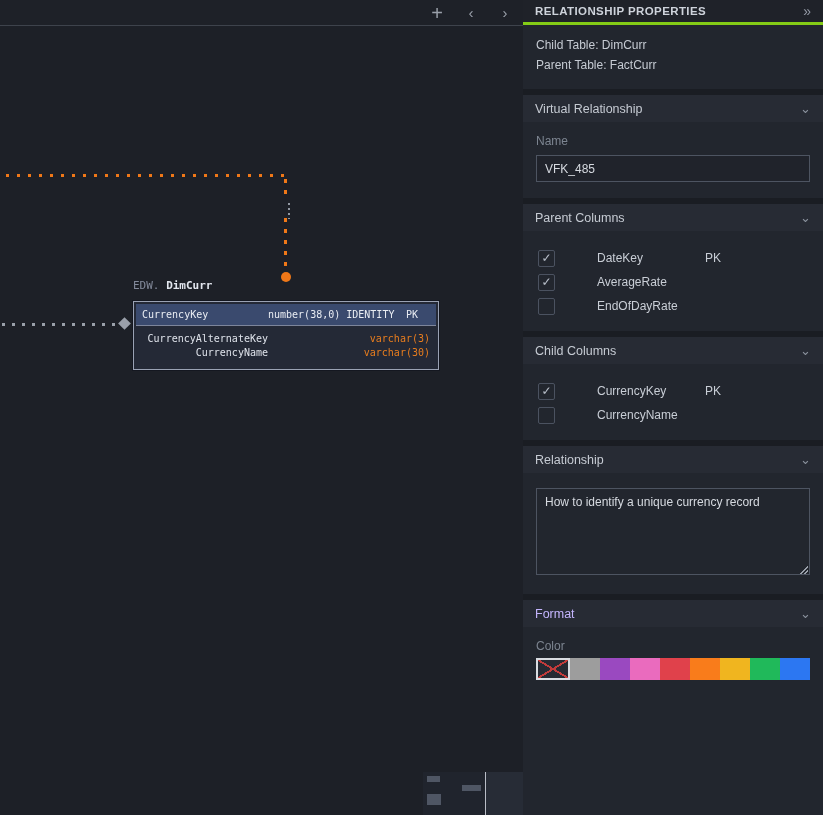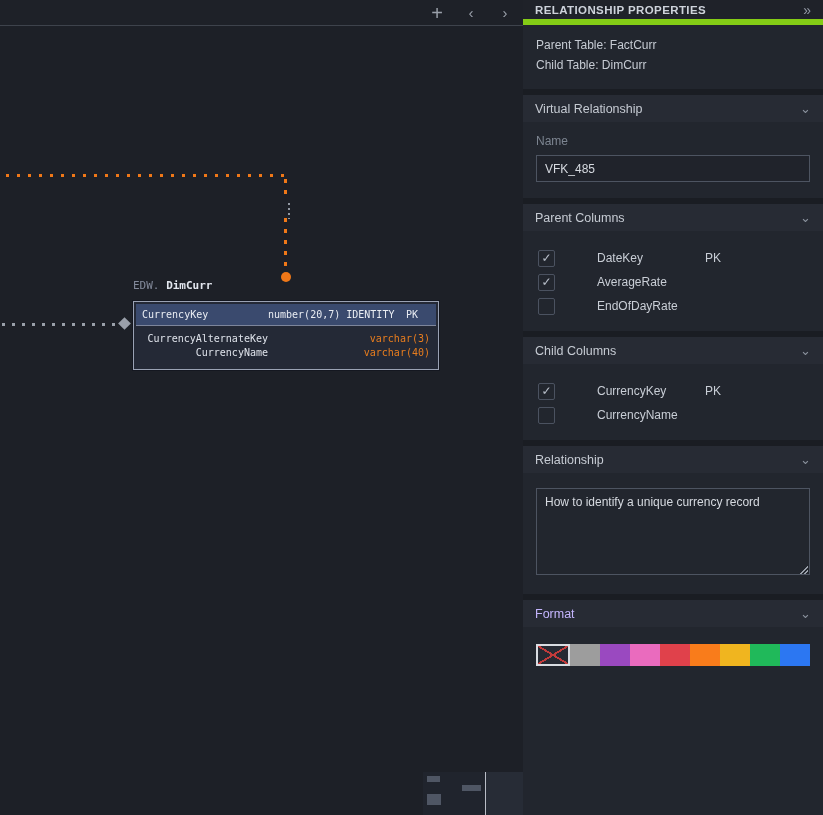--- a/index.html
+++ b/index.html
@@ -49,21 +49,21 @@
   .mini-viewport{position:absolute;left:62px;top:0;width:38px;height:43px;background:#272c36;
     border-left:1px solid #b9bdc6;}
   .mini-rect{position:absolute;background:#4f5664;}
   .mini-r1{left:4px;top:4px;width:13px;height:6px;}
   .mini-r2{left:39px;top:13px;width:19px;height:6px;}
   .mini-r3{left:4px;top:22px;width:14px;height:11px;}
 
   
   .panel{position:absolute;left:523px;top:0;width:300px;height:815px;background:#22262e;
     font-size:12px;color:#c9ced6;}
-  .panel-header{height:25px;background:#1f2229;border-bottom:6px solid #84cc16;display:flex;
+  .panel-header{height:25px;background:#1f2229;border-bottom:3px solid #84cc16;display:flex;
     align-items:center;justify-content:space-between;padding:0 12px;}
   .panel-title{font-weight:bold;font-size:11.5px;letter-spacing:.4px;color:#ced3db;}
   .collapse-icon{color:#949aa6;font-size:14px;cursor:pointer;}
   .info{padding:11px 13px 14px;line-height:19.5px;color:#c6cbd3;}
   .gap{height:6px;background:#1a1d23;}
   .sec-h{height:27px;background:#272b34;display:flex;align-items:center;
     justify-content:space-between;padding:0 12px;font-size:12.5px;color:#c6cbd3;cursor:pointer;}
   .sec-h .chev{color:#8b929e;font-size:13px;line-height:10px;}
   .sec-h.disabled .sec-title{color:#c4b5fd;}
   .sec-content{background:#22262e;}
@@ -121,53 +121,53 @@
   <div class="circle-orange"></div>
 
   <div class="h-line-gray"></div>
   <div class="diamond-gray"></div>
 
   <div class="entity-label"><span>EDW.</span>&nbsp;<b>DimCurr</b></div>
 
   <div class="entity-box">
     <div class="entity-key-row">
       <span>CurrencyKey</span>
-      <span>number(20,7) IDENTITY</span>
+      <span>number(38,0) IDENTITY</span>
       <span>PK</span>
     </div>
     <div class="entity-body">
       <div class="entity-row">
         <span>CurrencyAlternateKey</span>
         <span class="type">varchar(3)</span>
       </div>
       <div class="entity-row">
         <span>CurrencyName</span>
-        <span class="type">varchar(40)</span>
+        <span class="type">varchar(30)</span>
       </div>
     </div>
   </div>
 
   <div class="minimap">
     <div class="mini-rect mini-r1"></div>
     <div class="mini-rect mini-r2"></div>
     <div class="mini-rect mini-r3"></div>
     <div class="mini-viewport"></div>
   </div>
 </div>
 
 <div class="panel">
 
   <div class="panel-header">
     <span class="panel-title">RELATIONSHIP PROPERTIES</span>
     <span class="collapse-icon">»</span>
   </div>
 
   <div class="info">
+    <div>Child Table: DimCurr</div>
     <div>Parent Table: FactCurr</div>
-    <div>Child Table: DimCurr</div>
   </div>
 
   <div class="gap"></div>
   <div class="sec-h">
     <span class="sec-title">Virtual Relationship</span>
     <span class="chev">⌄</span>
   </div>
   <div class="sec-content vr-content">
     <div class="field-label">Name</div>
     <input class="text-input" type="text" value="VFK_485" style="">
@@ -235,20 +235,21 @@
       <span class="resize-grip"></span>
     </div>
   </div>
 
   <div class="gap"></div>
   <div class="sec-h disabled">
     <span class="sec-title">Format</span>
     <span class="chev">⌄</span>
   </div>
   <div class="sec-content color-content">
+    <div class="field-label">Color</div>
     <div class="swatch-row">
       <div class="swatch swatch-none"></div>
       <div class="swatch" style="background: rgb(157, 157, 157);"></div>
       <div class="swatch" style="background: rgb(154, 73, 192);"></div>
       <div class="swatch" style="background: rgb(234, 107, 190);"></div>
       <div class="swatch" style="background: rgb(224, 65, 75);"></div>
       <div class="swatch" style="background: rgb(249, 124, 27);"></div>
       <div class="swatch" style="background: rgb(240, 181, 31);"></div>
       <div class="swatch" style="background: rgb(32, 185, 90);"></div>
       <div class="swatch" style="background: rgb(44, 119, 242);"></div>

